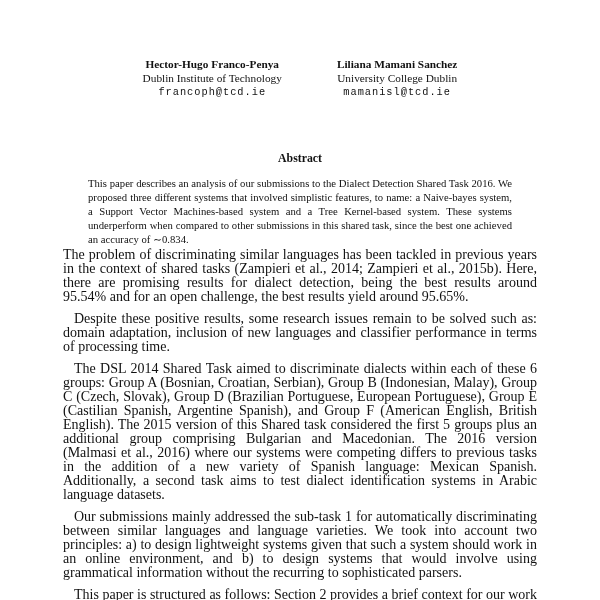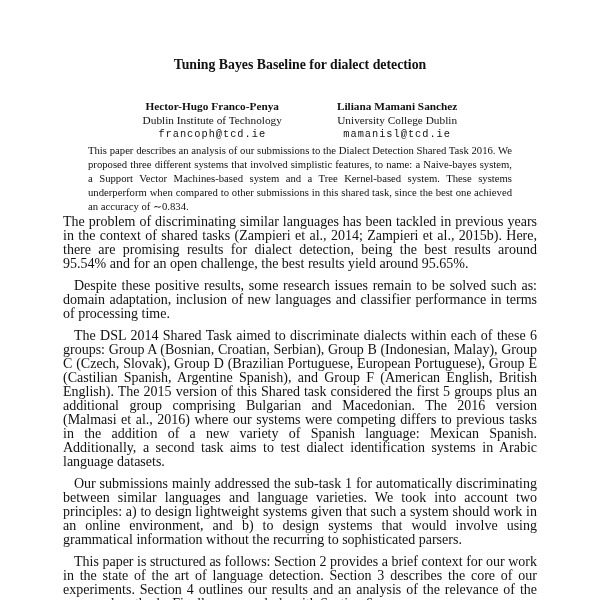--- a/index.html
+++ b/index.html
@@ -76,35 +76,35 @@
   p.body.indent {
     text-indent: 11px;
     margin-top: 8px;
   }
 </style>
 </head>
 <body>
 
 <div class="page">
 
-  <h1 class="title">Tuning Bayes Baseline for dialect detection</h1>
 
   <div class="authors">
     <div class="author">
       <div class="author-name">Hector-Hugo Franco-Penya</div>
       <div class="author-affiliation">Dublin Institute of Technology</div>
       <div class="author-email">francoph@tcd.ie</div>
     </div>
     <div class="author">
       <div class="author-name">Liliana Mamani Sanchez</div>
       <div class="author-affiliation">University College Dublin</div>
       <div class="author-email">mamanisl@tcd.ie</div>
     </div>
   </div>
 
+  <h2 class="abstract-heading">Abstract</h2>
   <p class="abstract-text">This paper describes an analysis of our submissions to the Dialect Detection Shared Task 2016. We proposed three different systems that involved simplistic features, to name: a Naive-bayes system, a Support Vector Machines-based system and a Tree Kernel-based system. These systems underperform when compared to other submissions in this shared task, since the best one achieved an accuracy of ∼0.834.</p>
 
 
   <p class="body">The problem of discriminating similar languages has been tackled in previous years in the context of shared tasks (Zampieri et al., 2014; Zampieri et al., 2015b). Here, there are promising results for dialect detection, being the best results around 95.54% and for an open challenge, the best results yield around 95.65%.</p>
   <p class="body indent">Despite these positive results, some research issues remain to be solved such as: domain adaptation, inclusion of new languages and classifier performance in terms of processing time.</p>
   <p class="body indent">The DSL 2014 Shared Task aimed to discriminate dialects within each of these 6 groups: Group A (Bosnian, Croatian, Serbian), Group B (Indonesian, Malay), Group C (Czech, Slovak), Group D (Brazilian Portuguese, European Portuguese), Group E (Castilian Spanish, Argentine Spanish), and Group F (American English, British English). The 2015 version of this Shared task considered the first 5 groups plus an additional group comprising Bulgarian and Macedonian. The 2016 version (Malmasi et al., 2016) where our systems were competing differs to previous tasks in the addition of a new variety of Spanish language: Mexican Spanish. Additionally, a second task aims to test dialect identification systems in Arabic language datasets.</p>
   <p class="body indent">Our submissions mainly addressed the sub-task 1 for automatically discriminating between similar languages and language varieties. We took into account two principles: a) to design lightweight systems given that such a system should work in an online environment, and b) to design systems that would involve using grammatical information without the recurring to sophisticated parsers.</p>
   <p class="body indent">This paper is structured as follows: Section 2 provides a brief context for our work in the state of the art of language detection. Section 3 describes the core of our experiments. Section 4 outlines our results and an analysis of the relevance of the proposed methods. Finally, we conclude with Section 6.</p>
 
 </div>

